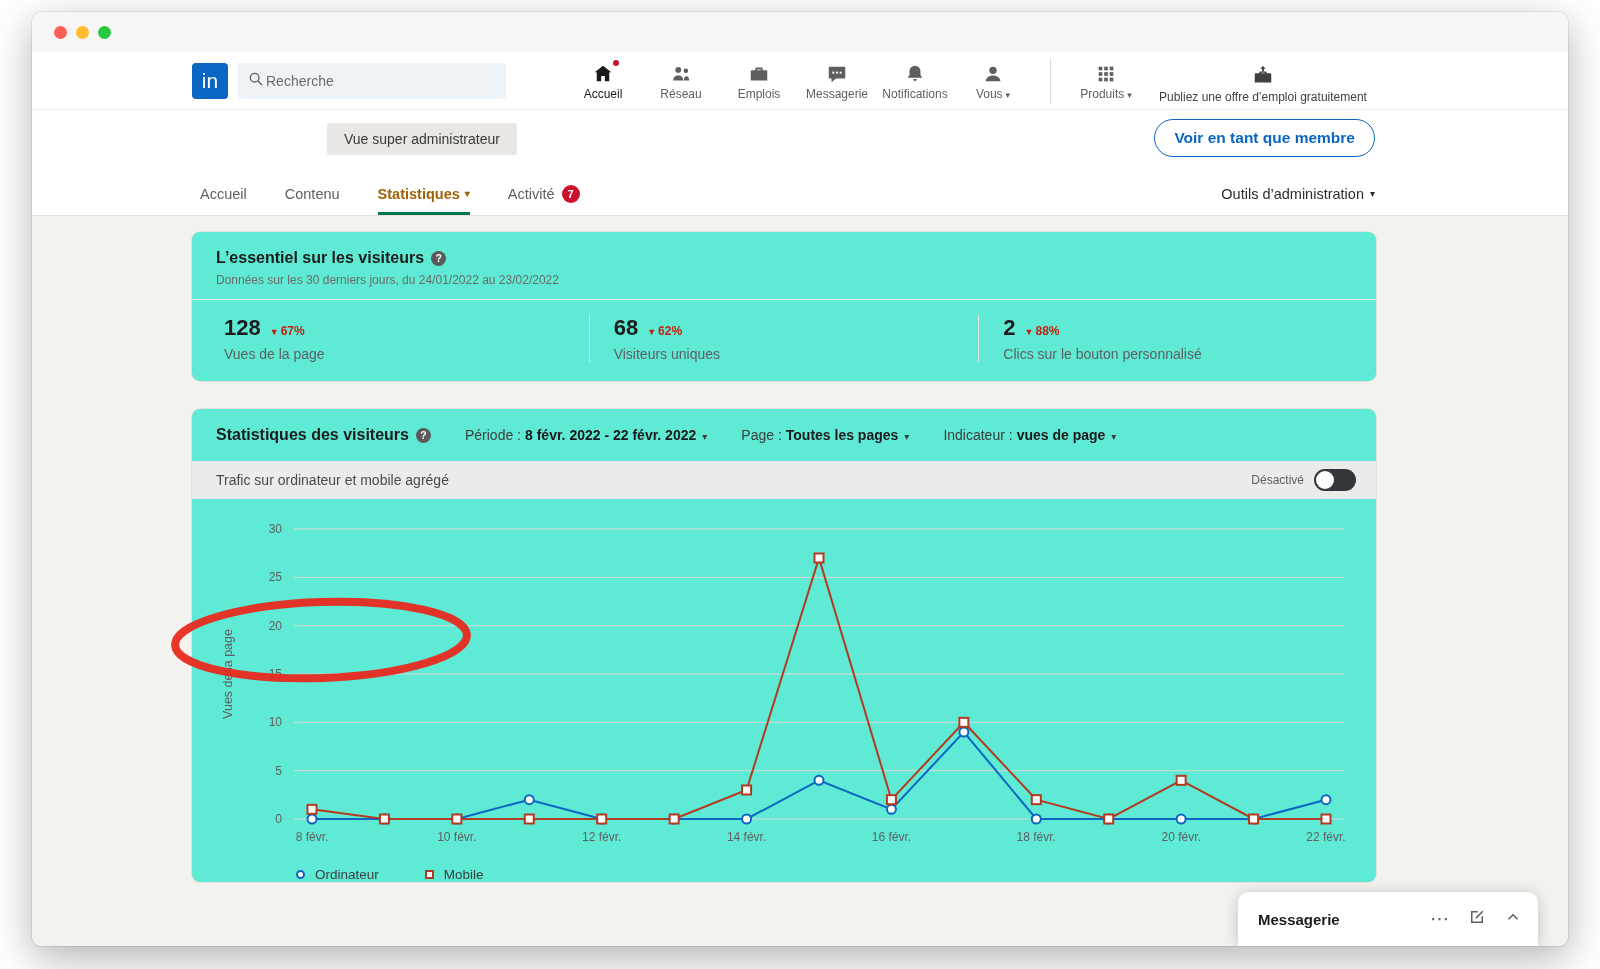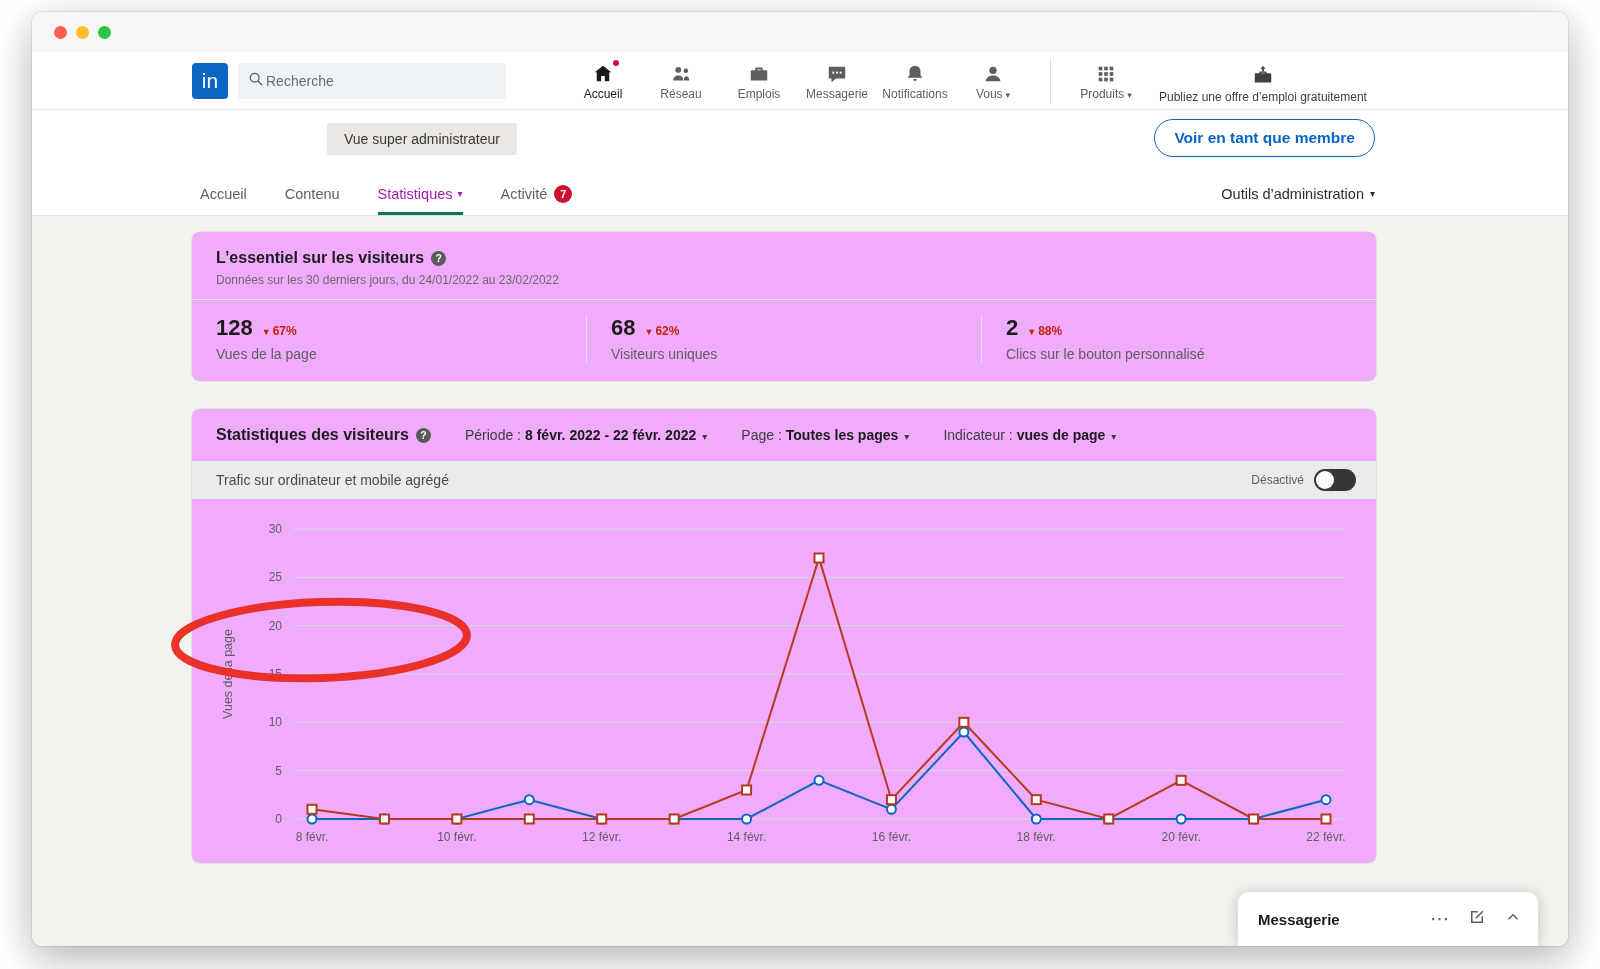--- a/index.html
+++ b/index.html
@@ -33,34 +33,34 @@
   .nav-divider { width:1px; height:46px; background:#e0e0e0; margin:0 16px 0 18px; }
   .nav-caret { font-size:9px; margin-left:3px; }
   .post-job { display:flex; flex-direction:column; align-items:center; font-size:12px; color:#404040; margin-left:14px; cursor:pointer; }
   .post-job svg { fill:#404040; }
   
   .admin-row { height:62px; position:relative; background:#fff; }
   .super-admin-pill { position:absolute; left:295px; top:13px; background:#e9e6e3; color:#3a3a3a; font-size:14px; padding:8px 17px; border-radius:3px; }
   .member-btn { position:absolute; right:193px; top:9px; border:1.5px solid #0a66c2; color:#0a66c2; font-weight:600; font-size:15.5px; padding:9px 19px; border-radius:22px; background:#fff; cursor:pointer; font-family:inherit; }
   .tabs-row { height:44px; display:flex; align-items:stretch; padding:0 193px 0 168px; border-bottom:1px solid #e4e2df; background:#fff; }
   .tab { margin-right:38px; font-size:14.5px; color:#5f5f5f; display:flex; align-items:center; cursor:pointer; border-bottom:3px solid transparent; padding-top:3px;}
-  .tab.active { color:#a21caf; font-weight:400; border-bottom-color:#01754f;align-items:center; }
+  .tab.active { color:#a16207; font-weight:700; border-bottom-color:#01754f;align-items:center; }
   .tab .tab-caret { font-size:10px; margin-left:5px; }
   .activity-badge { margin-left:7px; background:#cb112d; color:#fff; font-size:11px; width:18px; height:18px; border-radius:50%; display:flex; align-items:center; justify-content:center; font-weight:700; }
   .admin-tools { margin-left:auto; font-size:14.5px; color:#2d2d2d; display:flex; align-items:center; cursor:pointer;justify-content:space-between; }
   .admin-tools .tab-caret { font-size:10px; margin-left:6px; }
   
   .content { background:#f4f2ee; height:730px; padding-top:16px; position:relative; }
-  .card { width:1184px; margin-left:160px; background:#f0abfc; border-radius:8px; box-shadow:0 0 0 1px rgba(0,0,0,.06); }
+  .card { width:1184px; margin-left:160px; background:#5eead4; border-radius:8px; box-shadow:0 0 0 1px rgba(0,0,0,.06); }
   .help { display:inline-flex; width:15px; height:15px; border-radius:50%; background:#5a5a5a; color:#fff; font-size:10.5px; font-weight:bold; align-items:center; justify-content:center; margin-left:7px; cursor:pointer; flex:0 0 auto;}
   
   .sc-head { padding:17px 24px 12px; border-bottom:1px solid #e9e9e9; }
   .sc-title { font-size:16px; font-weight:700; color:#1c1c1c; display:flex; align-items:center; }
   .sc-sub { margin-top:6px; font-size:12px; color:#6b6b6b; }
-  .stats-row { display:flex; padding:15px 0 19px; }
+  .stats-row { display:flex; padding:15px 8px 19px;justify-content:flex-end; }
   .stat { flex:1; padding-left:24px; }
   .stat + .stat { border-left:1px solid #e4e4e4; }
   .stat-value { font-size:22px; font-weight:600; color:#1c1c1c; display:flex; align-items:baseline; gap:9px; }
   .delta { color:#c5200f; font-size:12px; font-weight:700; }
   .delta .arr { font-size:9px; margin-right:2px; }
   .stat-label { margin-top:5px; font-size:14px; color:#5f5f5f; }
   
   .visitors-card { margin-top:28px; }
   .vc-head { display:flex; align-items:center; padding:17px 24px; gap:34px; }
   .vc-title { font-size:16px; font-weight:700; color:#1c1c1c; display:flex; align-items:center; }
@@ -336,20 +336,30 @@
               <rect x="526.0714285714286" y="272.5" width="9" height="9" fill="#fff" stroke="#b33a1e" stroke-width="2"></rect>
               <rect x="598.5" y="40.5" width="9" height="9" fill="#fff" stroke="#b33a1e" stroke-width="2"></rect>
               <rect x="670.9285714285714" y="282.1666666666667" width="9" height="9" fill="#fff" stroke="#b33a1e" stroke-width="2"></rect>
               <rect x="743.3571428571429" y="204.83333333333334" width="9" height="9" fill="#fff" stroke="#b33a1e" stroke-width="2"></rect>
               <rect x="815.7857142857143" y="282.1666666666667" width="9" height="9" fill="#fff" stroke="#b33a1e" stroke-width="2"></rect>
               <rect x="888.2142857142857" y="301.5" width="9" height="9" fill="#fff" stroke="#b33a1e" stroke-width="2"></rect>
               <rect x="960.6428571428571" y="262.8333333333333" width="9" height="9" fill="#fff" stroke="#b33a1e" stroke-width="2"></rect>
               <rect x="1033.0714285714284" y="301.5" width="9" height="9" fill="#fff" stroke="#b33a1e" stroke-width="2"></rect>
               <rect x="1105.5" y="301.5" width="9" height="9" fill="#fff" stroke="#b33a1e" stroke-width="2"></rect>
             </svg></div>
+        <div class="legend" id="chart-legend">
+            <div class="li">
+              <span class="lm-circle" style="border-color: rgb(10, 102, 194);"></span>
+              <span>Ordinateur</span>
+            </div>
+            <div class="li">
+              <span class="lm-square" style="border-color: rgb(179, 58, 30);"></span>
+              <span>Mobile</span>
+            </div>
+          </div>
       </div>
     </div>
 
     <svg class="annotation" width="310" height="92">
       <ellipse cx="155" cy="46" rx="146" ry="38" fill="none" stroke="#e8291e" stroke-width="8" stroke-linecap="round" transform="rotate(-2 155 46)" opacity="0.95"></ellipse>
     </svg>
   </div>
 
   <div class="msg-panel">
     <span class="msg-title">Messagerie</span>

